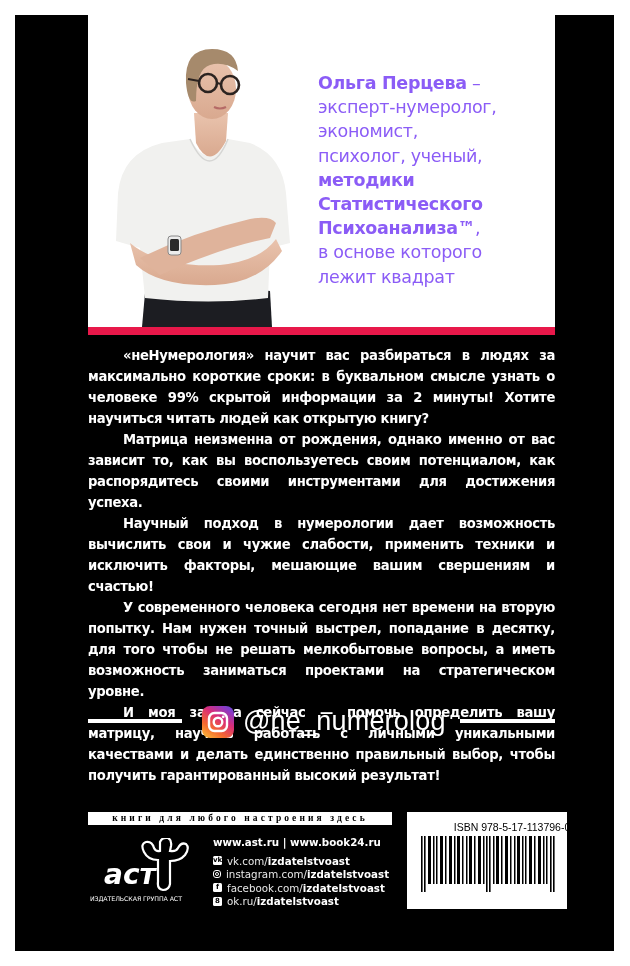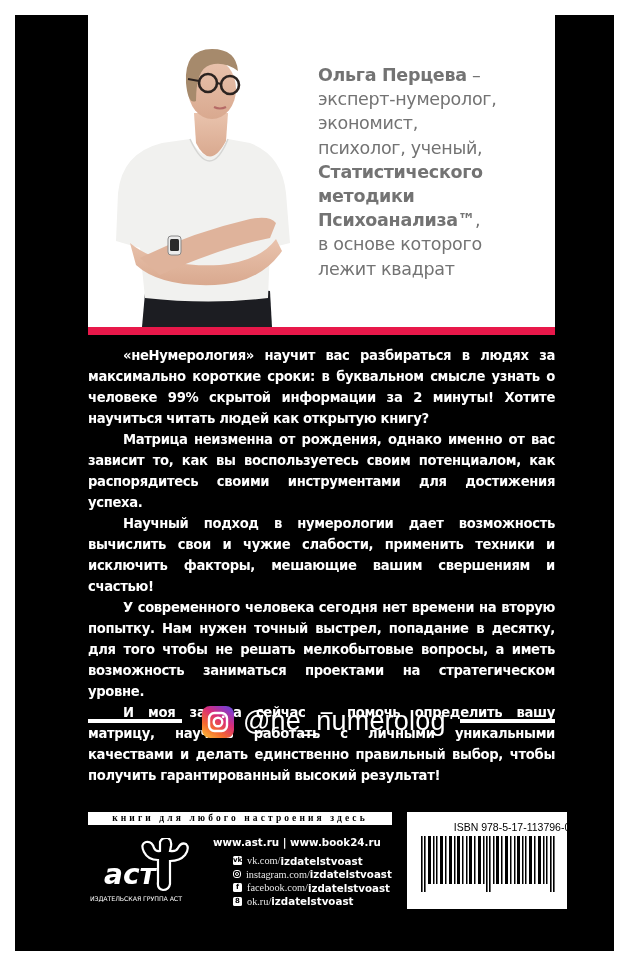--- a/index.html
+++ b/index.html
@@ -16,23 +16,23 @@
       background: #ffffff; overflow: hidden;
     }
     .accent-stripe {
       position: absolute; left: 88px; top: 327px; width: 467px; height: 8px;
       background: #e8184a;
     }
     .portrait {
       position: absolute; left: 12px; top: 28px; width: 200px; height: 284px;
     }
     .author-bio {
-      position: absolute; left: 230px; top: 48px; width: 235px;
+      position: absolute; left: 230px; top: 56px; width: 235px;
       font-family: "DejaVu Sans", sans-serif; font-size: 17.5px; line-height: 24.2px;
-      color: #737373; letter-spacing: -0.3px;
+      color: #8b5cf6; letter-spacing: -0.3px;
     }
     .author-bio .b { font-weight: bold; }
     .author-bio div { white-space: nowrap; }
 
     .blurb {
       position: absolute; left: 88px; top: 345px; width: 467px;
       color: #ffffff; font-family: "DejaVu Sans", sans-serif; font-weight: bold;
       font-size: 13.2px; line-height: 21px; letter-spacing: -0.35px;
       text-align: justify;
     }
@@ -63,29 +63,29 @@
       position: absolute; left: 90px; top: 895px; width: 112px; font-size: 6.3px; color: #ffffff;
       font-family: "DejaVu Sans", sans-serif; white-space: nowrap; letter-spacing: -0.1px;
     }
     .websites {
       position: absolute; left: 213px; top: 834px; color: #ffffff; font-weight: bold;
       font-family: "DejaVu Sans", sans-serif; font-size: 10.3px; line-height: 16px; white-space: nowrap;
     }
     .social-links { position: absolute; left: 213px; top: 854px; }
     .social-line {
       height: 13.5px; display: flex; align-items: center; color: #ffffff;
-      font-family: "DejaVu Sans", sans-serif; font-size: 10.3px; white-space: nowrap; margin-left: 20px;
+      font-family: "DejaVu Sans", sans-serif; font-size: 10.3px; white-space: nowrap;
     }
     .social-line .ico {
       width: 9px; height: 9px; background: #ffffff; color: #000; border-radius: 1.5px;
       font-size: 7px; line-height: 9px; text-align: center; font-weight: bold; margin-right: 5px; flex: none;
     }
     .social-line .ico.ring { background: transparent; border: 1.4px solid #fff; border-radius: 3px; width: 6px; height: 6px; position: relative; }
     .social-line .ico.ring::after { content: ""; position: absolute; left: 1px; top: 1px; width: 2px; height: 2px; border: 1px solid #fff; border-radius: 50%; }
-    .social-line .host { font-weight: normal; color: #e8e8e8; font-family: Liberation Serif, serif; }
+    .social-line .host { font-weight: normal; color: #e8e8e8; }
     .social-line .handle { font-weight: bold; }
 
     .barcode-box {
       position: absolute; left: 407px; top: 812px; width: 160px; height: 97px; background: #ffffff;
     }
     .isbn-label {
       position: absolute; left: 0; top: 9px; width: 160px; text-align: center; font-family: "Liberation Sans", sans-serif;
       font-size: 10.5px; color: #000; padding-left: 25px;
     }
     .bars { position: absolute; left: 14px; top: 24px; width: 134px; height: 56px; }
@@ -132,22 +132,22 @@
     <path d="M99 38 L88 36" stroke="#2b2320" stroke-width="2"></path>
 
     <path d="M114 64 Q120 67 126 64" fill="none" stroke="#b56a66" stroke-width="2.2"></path>
   </svg>
 
   <div class="author-bio">
     <div><span class="b">Ольга Перцева</span><span> –</span></div>
     <div>эксперт-нумеролог,</div>
     <div>экономист,</div>
     <div>психолог, ученый,</div>
+    <div class="b">методики</div>
     <div class="b">Статистического</div>
-    <div class="b">методики</div>
     <div><span class="b">Психоанализа™</span><span>,</span></div>
     <div>в основе которого</div>
     <div>лежит квадрат</div>
   </div>
 </div>
 
 <div class="accent-stripe"></div>
 
 <div class="blurb">
   <p>«неНумерология» научит вас разбираться в людях за макси­мально короткие сроки: в буквальном смысле узнать о человеке 99% скрытой информации за 2 минуты! Хотите научиться читать людей как открытую книгу?</p>

